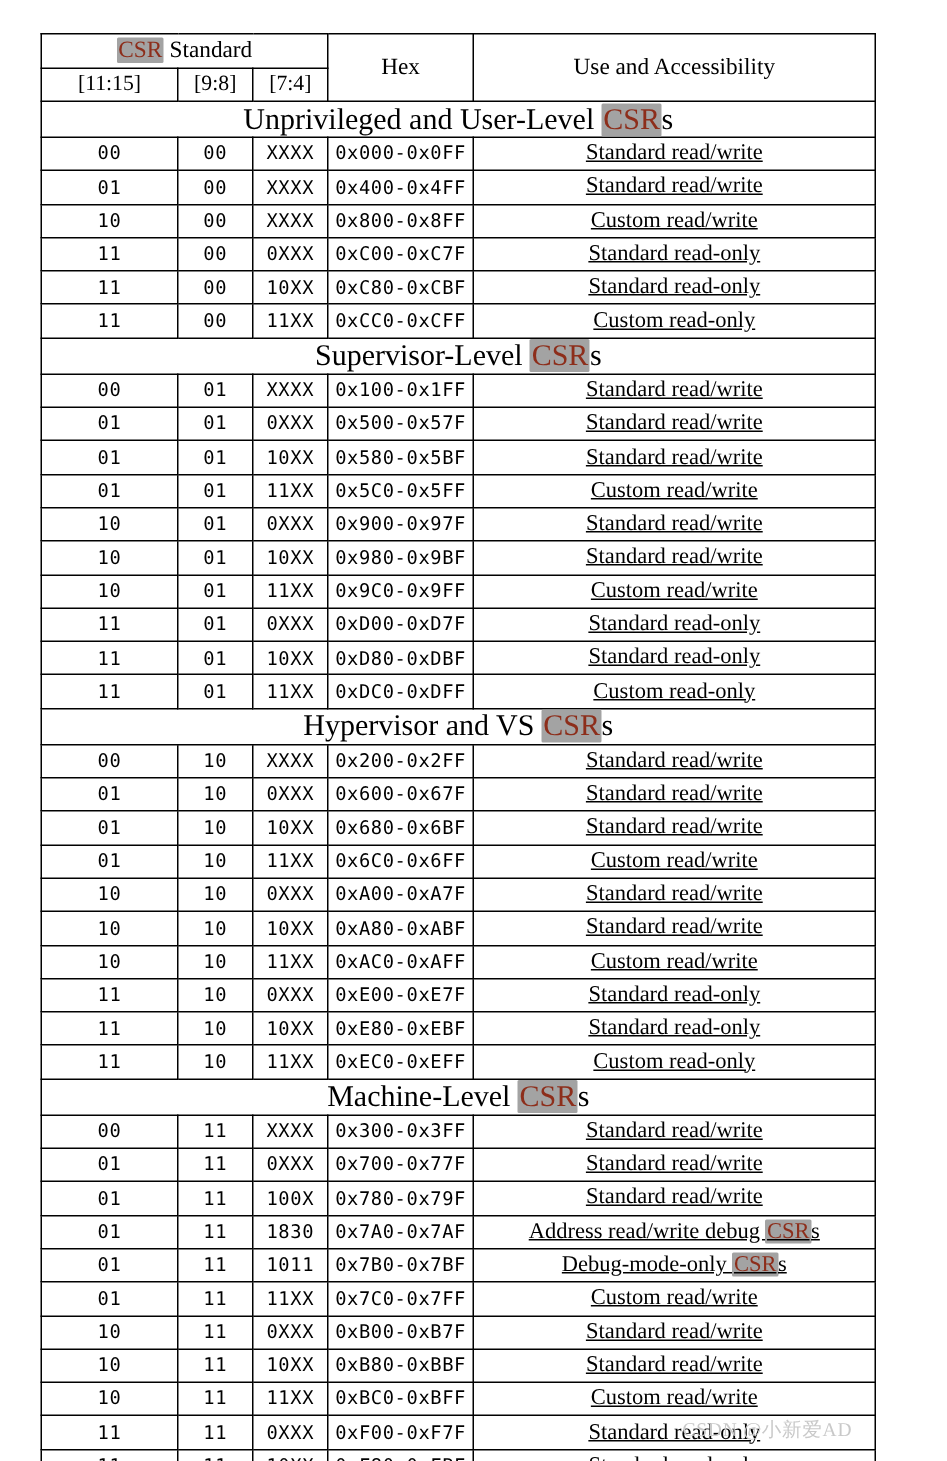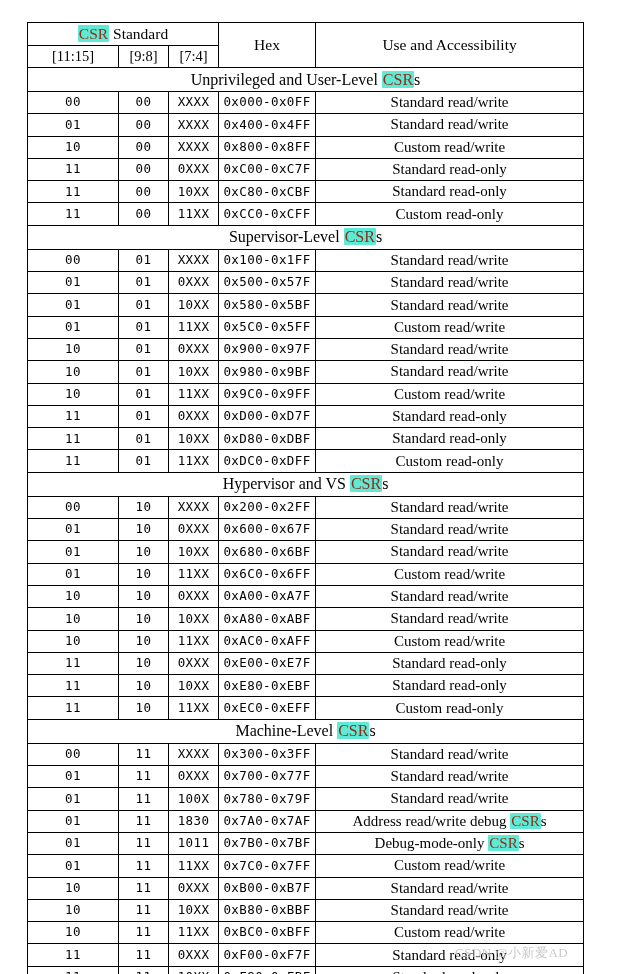--- a/index.html
+++ b/index.html
@@ -50,44 +50,45 @@
     height: 23px;
     font-size: 15.5px;
   }
   .hdr-sub {
     height: 22px;
     font-size: 14.5px;
   }
 
   .section-row td {
     height: 23px;
-    font-size: 16px;
+    font-size: 20px;
     text-align: center;
   }
 
   tr.data-row td {
     height: 21.3px;
   }
 
   td.mono {
     font-family: "DejaVu Sans Mono", "Liberation Mono", monospace;
     font-size: 12.5px;
     letter-spacing: 0.4px;
   }
 
   td.use-cell {
     font-family: "Liberation Serif", serif;
     font-size: 15px;
     text-align: left;
     padding-left: 9px;
+    text-decoration: underline;
   }
 
   
   .hl {
-    background: #5eead4;
+    background: #a3a3a3;
     color: #8d2e1b;
     padding: 0 1px;
     border-radius: 1px;
   }
 
   #watermark {
     position: absolute;
     left: 455px;
     top: 944px;
     font-family: Liberation Serif, serif;

